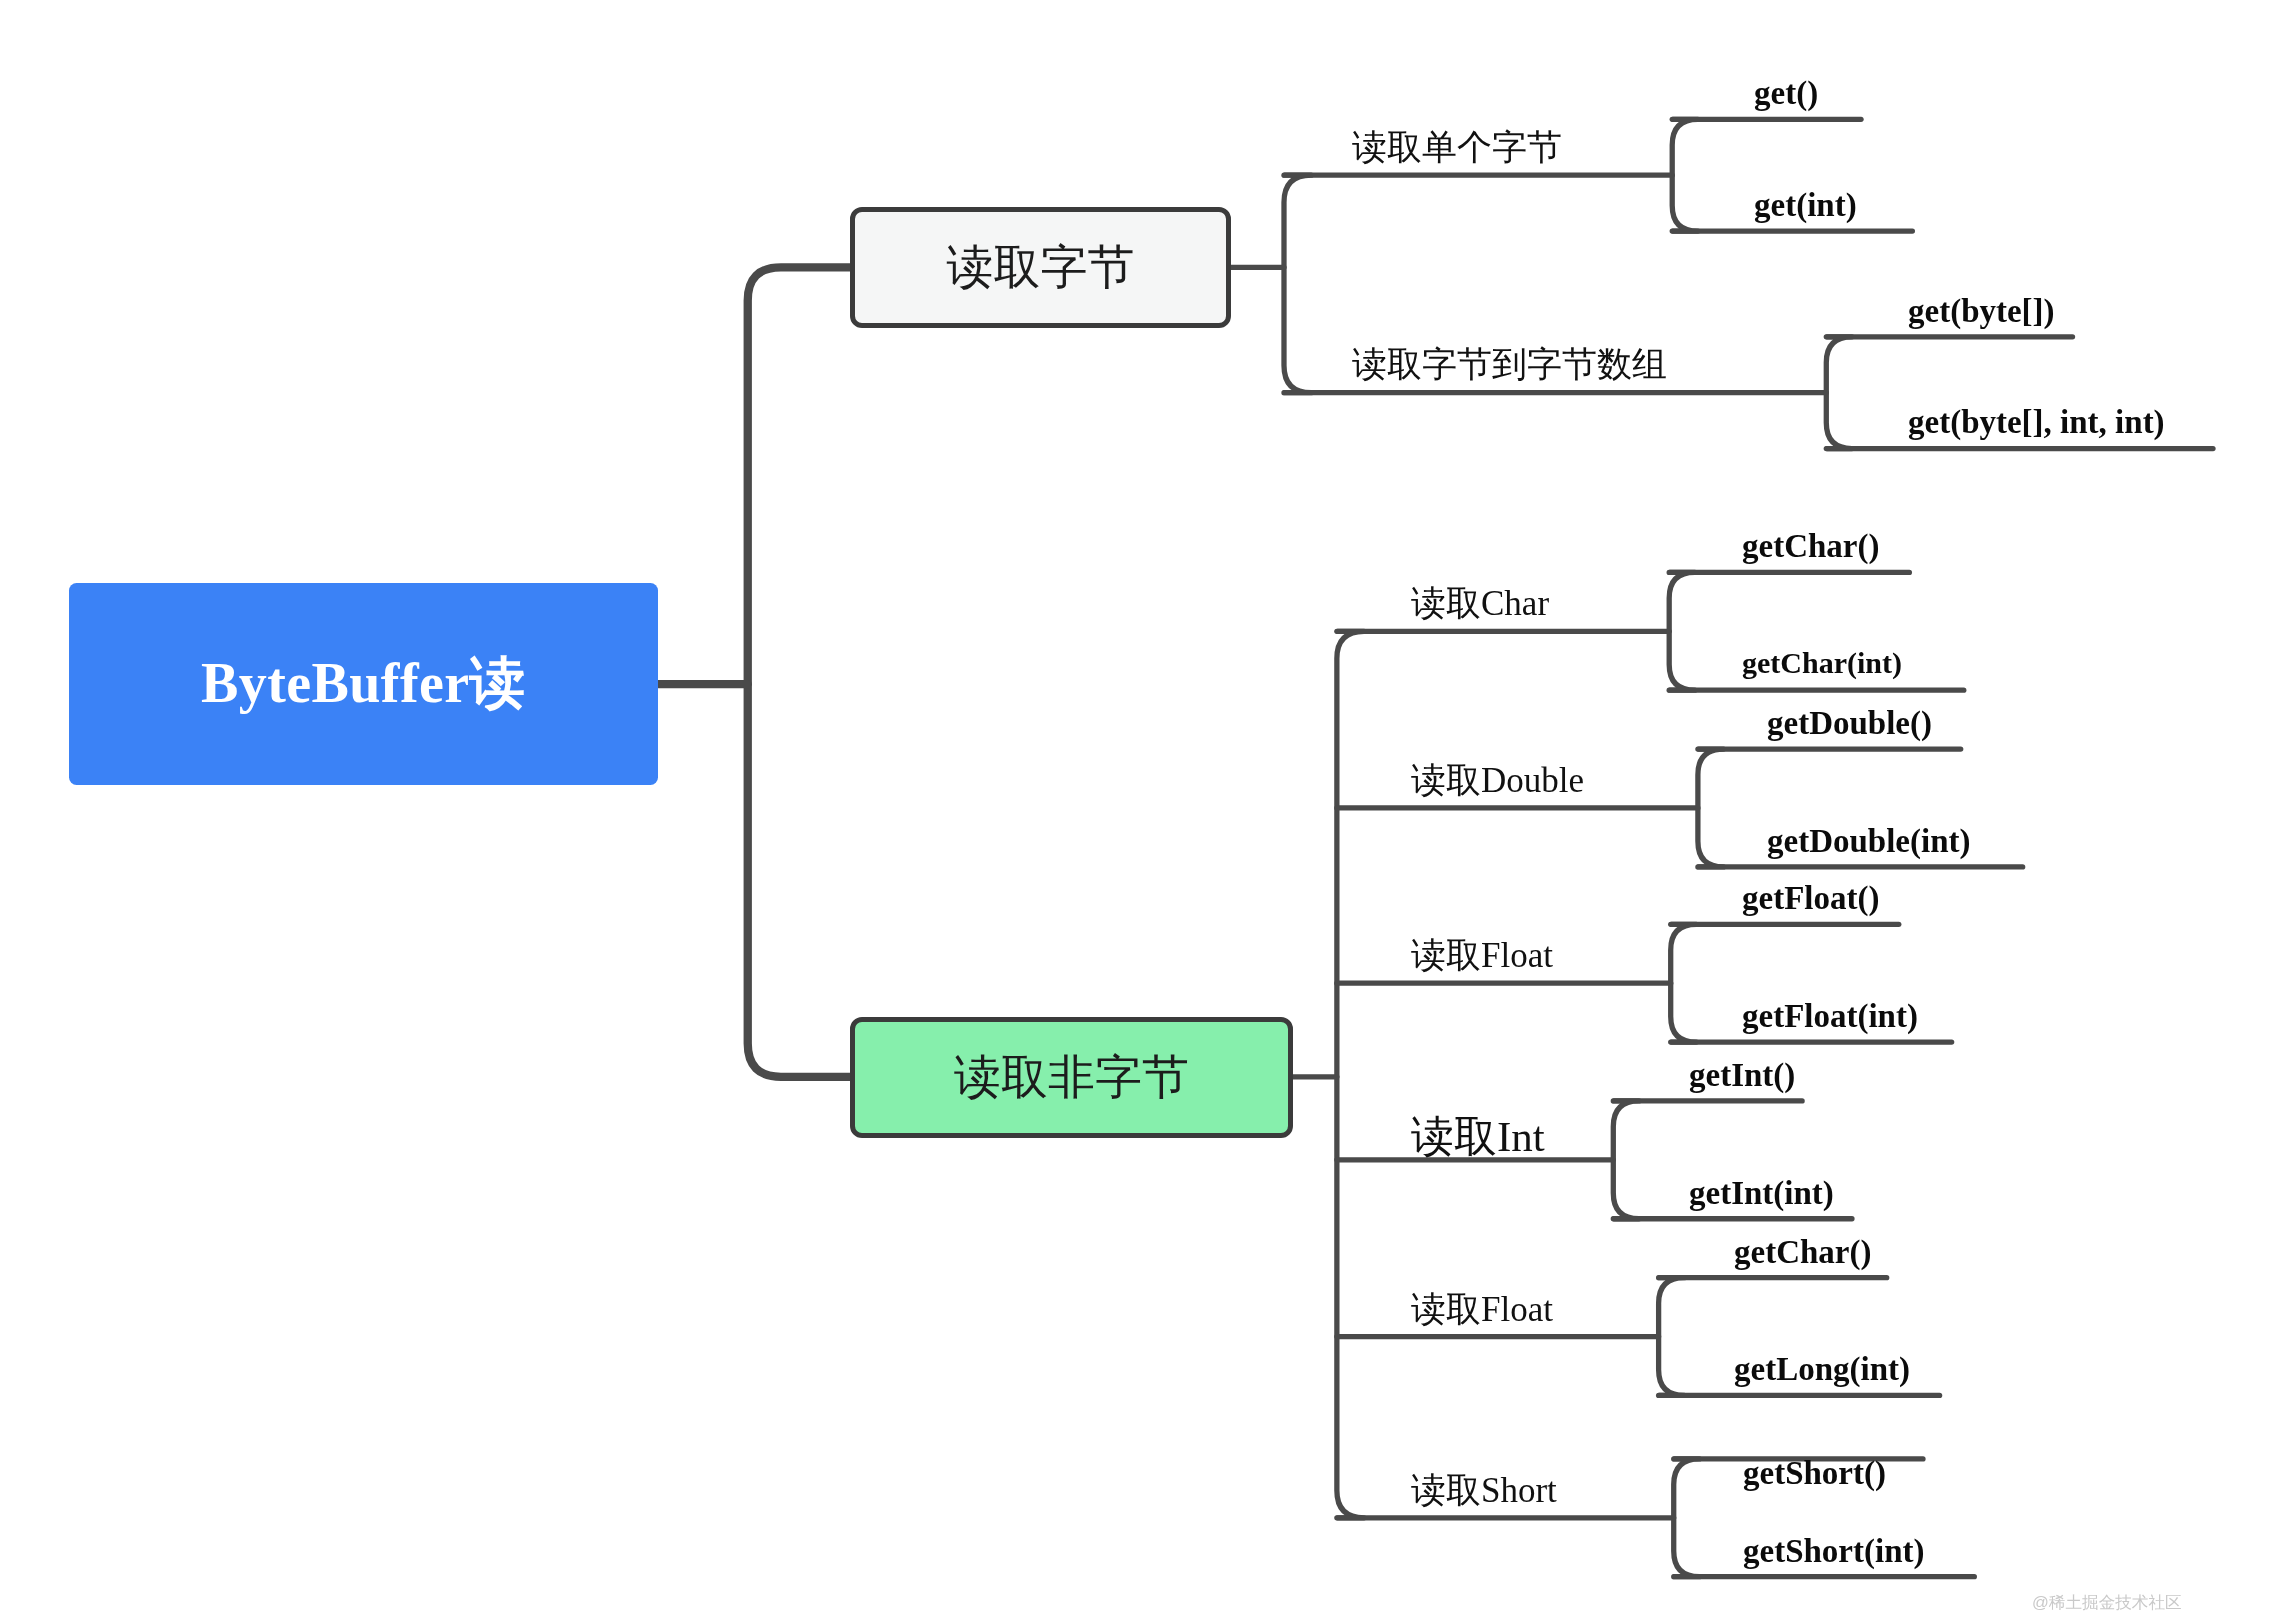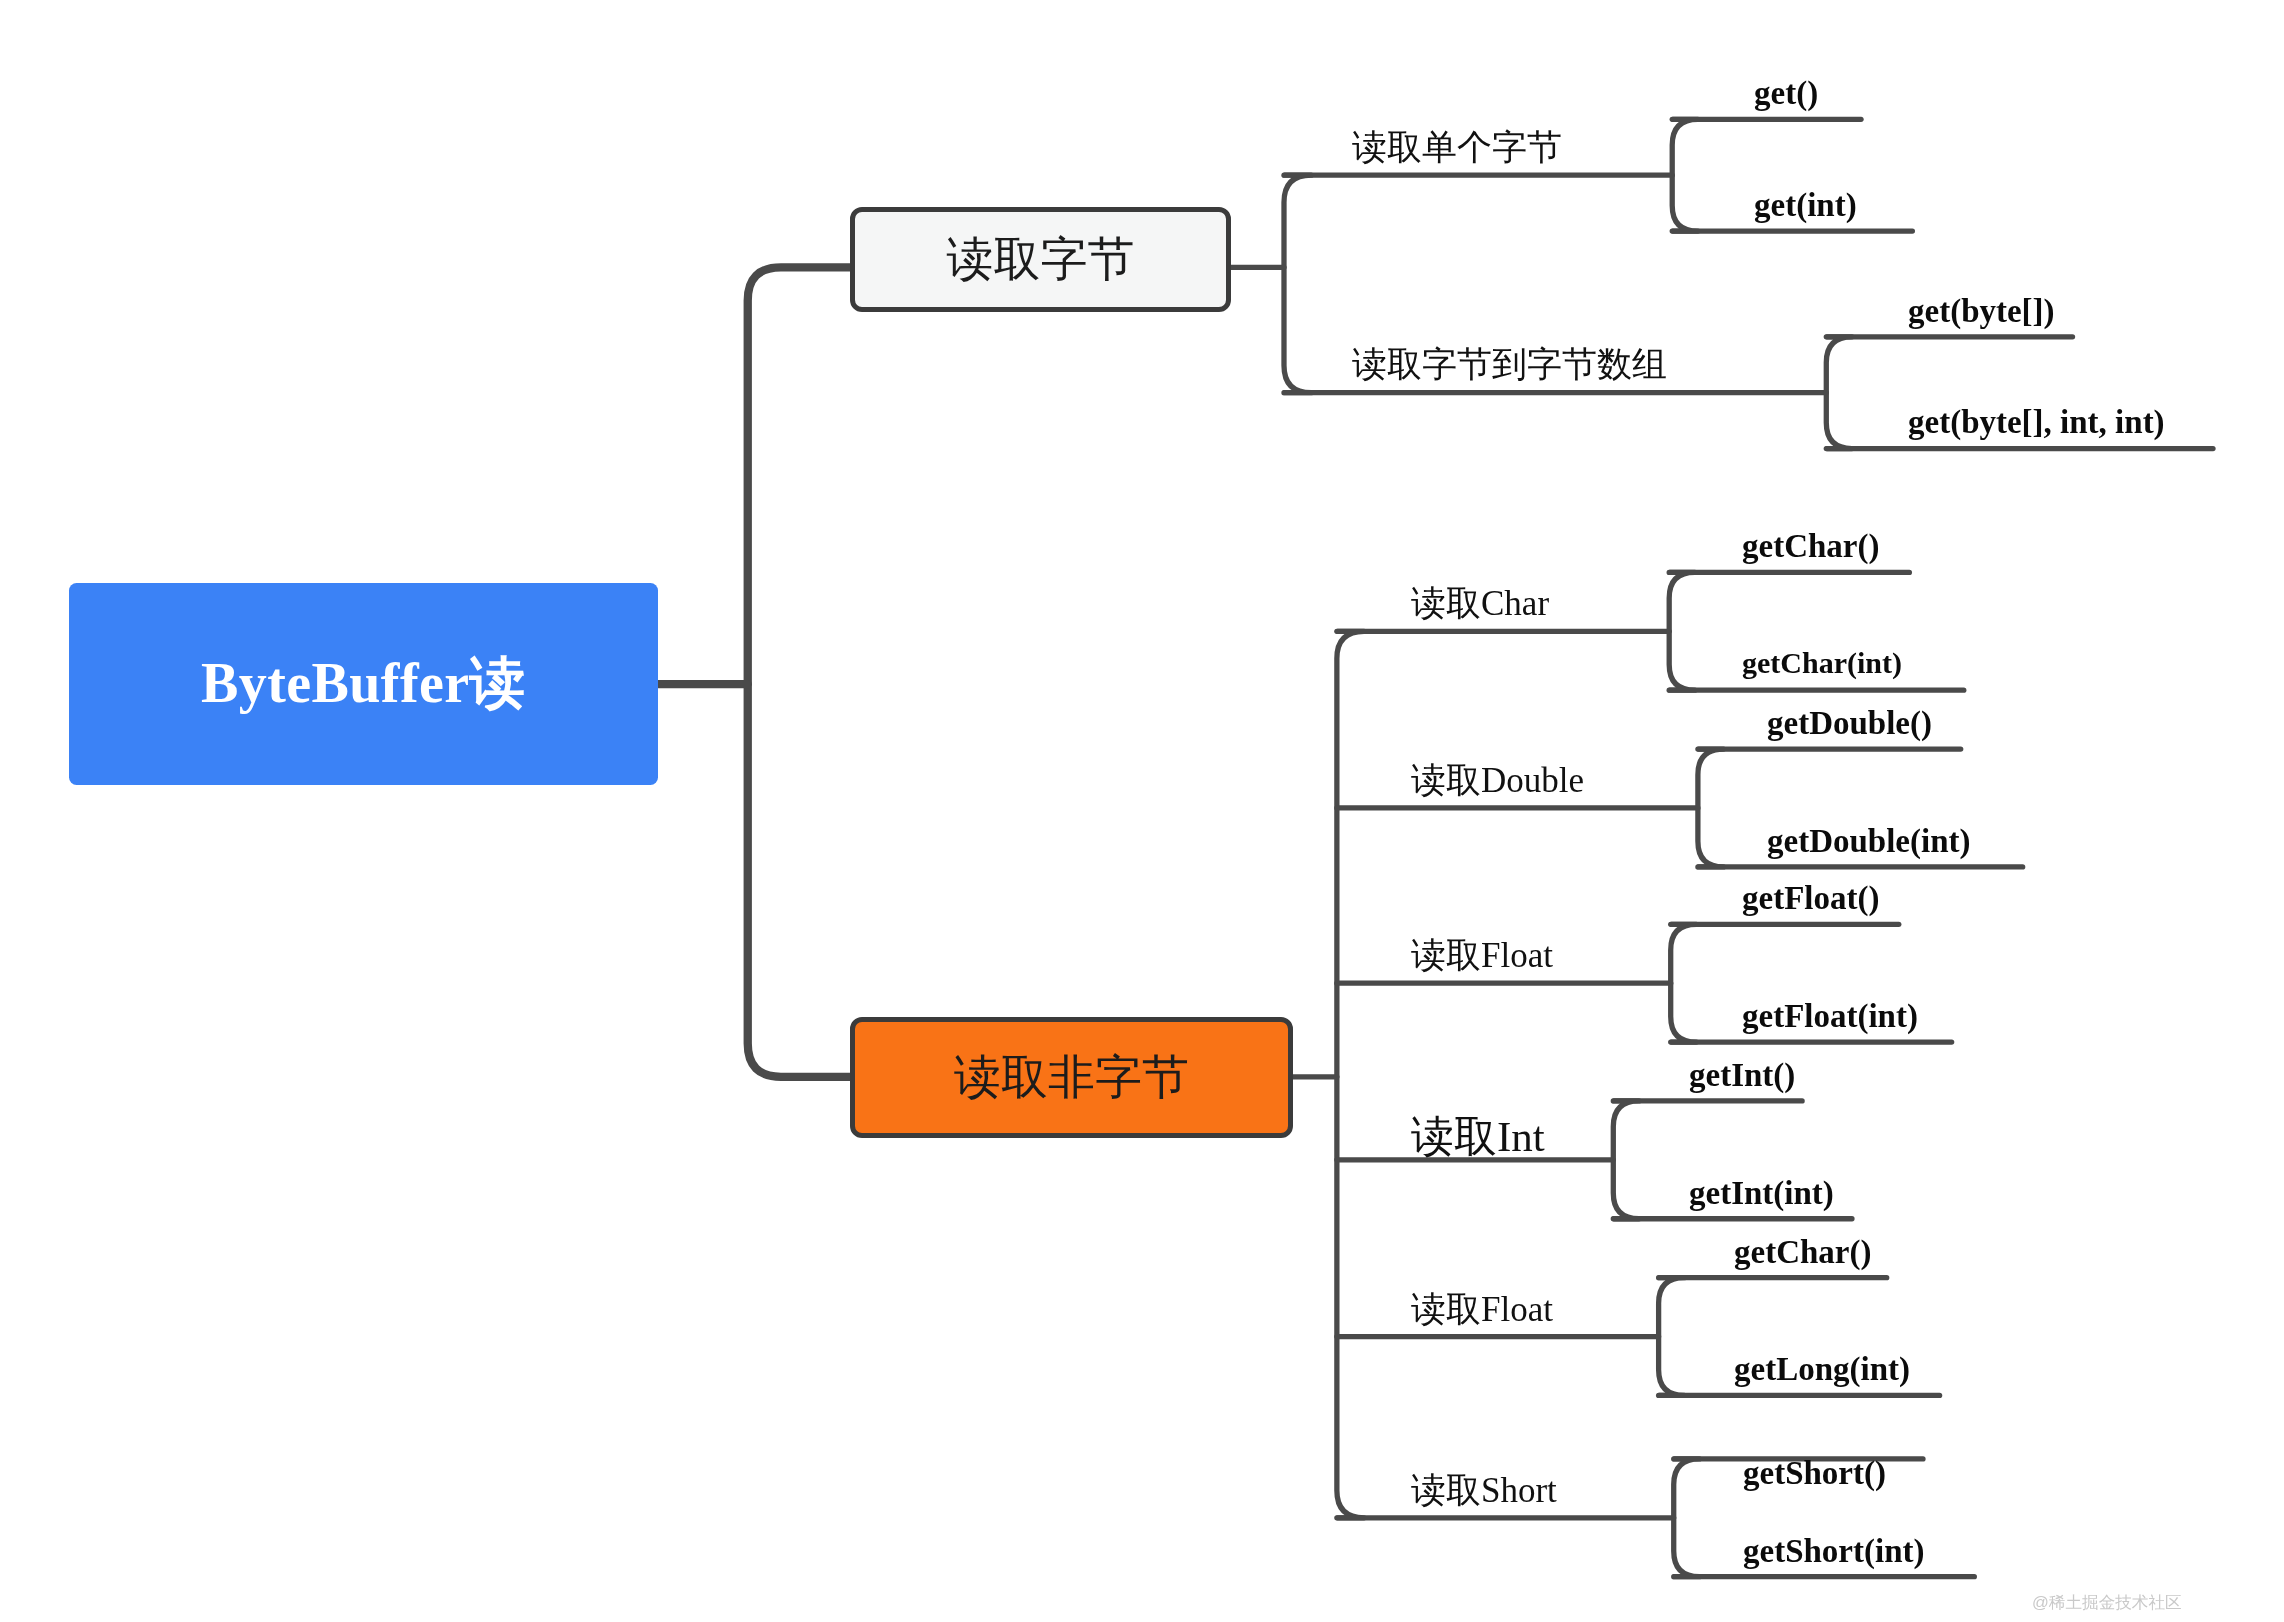--- a/index.html
+++ b/index.html
@@ -97,24 +97,24 @@
       <path d="M 2196 1848 L 2568 1848" fill="none" stroke="#4a4a4a" stroke-width="7" stroke-linecap="round" stroke-linejoin="round"></path>
       <path d="M 2217 1932 L 2250 1932 Q 2216 1932 2216 1966 L 2216 2054 Q 2216 2088 2250 2088 L 2217 2088" fill="none" stroke="#4a4a4a" stroke-width="7" stroke-linecap="round" stroke-linejoin="round"></path>
       <path d="M 2216 1932 L 2546 1932" fill="none" stroke="#4a4a4a" stroke-width="7" stroke-linecap="round" stroke-linejoin="round"></path>
       <path d="M 2216 2088 L 2614 2088" fill="none" stroke="#4a4a4a" stroke-width="7" stroke-linecap="round" stroke-linejoin="round"></path>
     </svg>
 
   <div id="node-layer">
       <div class="root-node" style="left: 69px; top: 583px; width: 589px; height: 202px; background: #3b82f6; font-size: 56px;">
         <span style="color: rgb(255, 255, 255);">ByteBuffer读</span>
       </div>
-      <div class="branch-node" style="left: 850px; top: 207px; width: 381px; height: 105px; background: rgb(245, 246, 246); border: 5.3px solid rgb(59, 59, 59); font-size: 47px;">
+      <div class="branch-node" style="left: 850px; top: 207px; width: 381px; height: 121px; background: rgb(245, 246, 246); border: 5.3px solid rgb(59, 59, 59); font-size: 47px;">
         <span>读取字节</span>
       </div>
-      <div class="branch-node" style="left: 850px; top: 1017px; width: 443px; height: 121px; background: #f97316; border: 5.3px solid rgb(59, 59, 59); font-size: 47px;">
+      <div class="branch-node" style="left: 850px; top: 1017px; width: 443px; height: 121px; background: #86efac; border: 5.3px solid rgb(59, 59, 59); font-size: 47px;">
         <span>读取非字节</span>
       </div>
       <div class="sub-topic" style="left: 1352px; font-size: 35px; top: 130px;">读取单个字节</div>
       <div class="leaf-topic" style="left: 1754px; font-size: 33px; top: 77px;">get()</div>
       <div class="leaf-topic" style="left: 1754px; font-size: 33px; top: 189px;">get(int)</div>
       <div class="sub-topic" style="left: 1352px; font-size: 35px; top: 347px;">读取字节到字节数组</div>
       <div class="leaf-topic" style="left: 1908px; font-size: 33px; top: 295px;">get(byte[])</div>
       <div class="leaf-topic" style="left: 1908px; font-size: 33px; top: 406px;">get(byte[], int, int)</div>
       <div class="sub-topic" style="left: 1411px; font-size: 35px; top: 586px;">读取Char</div>
       <div class="leaf-topic" style="left: 1742px; font-size: 33px; top: 530px;">getChar()</div>

